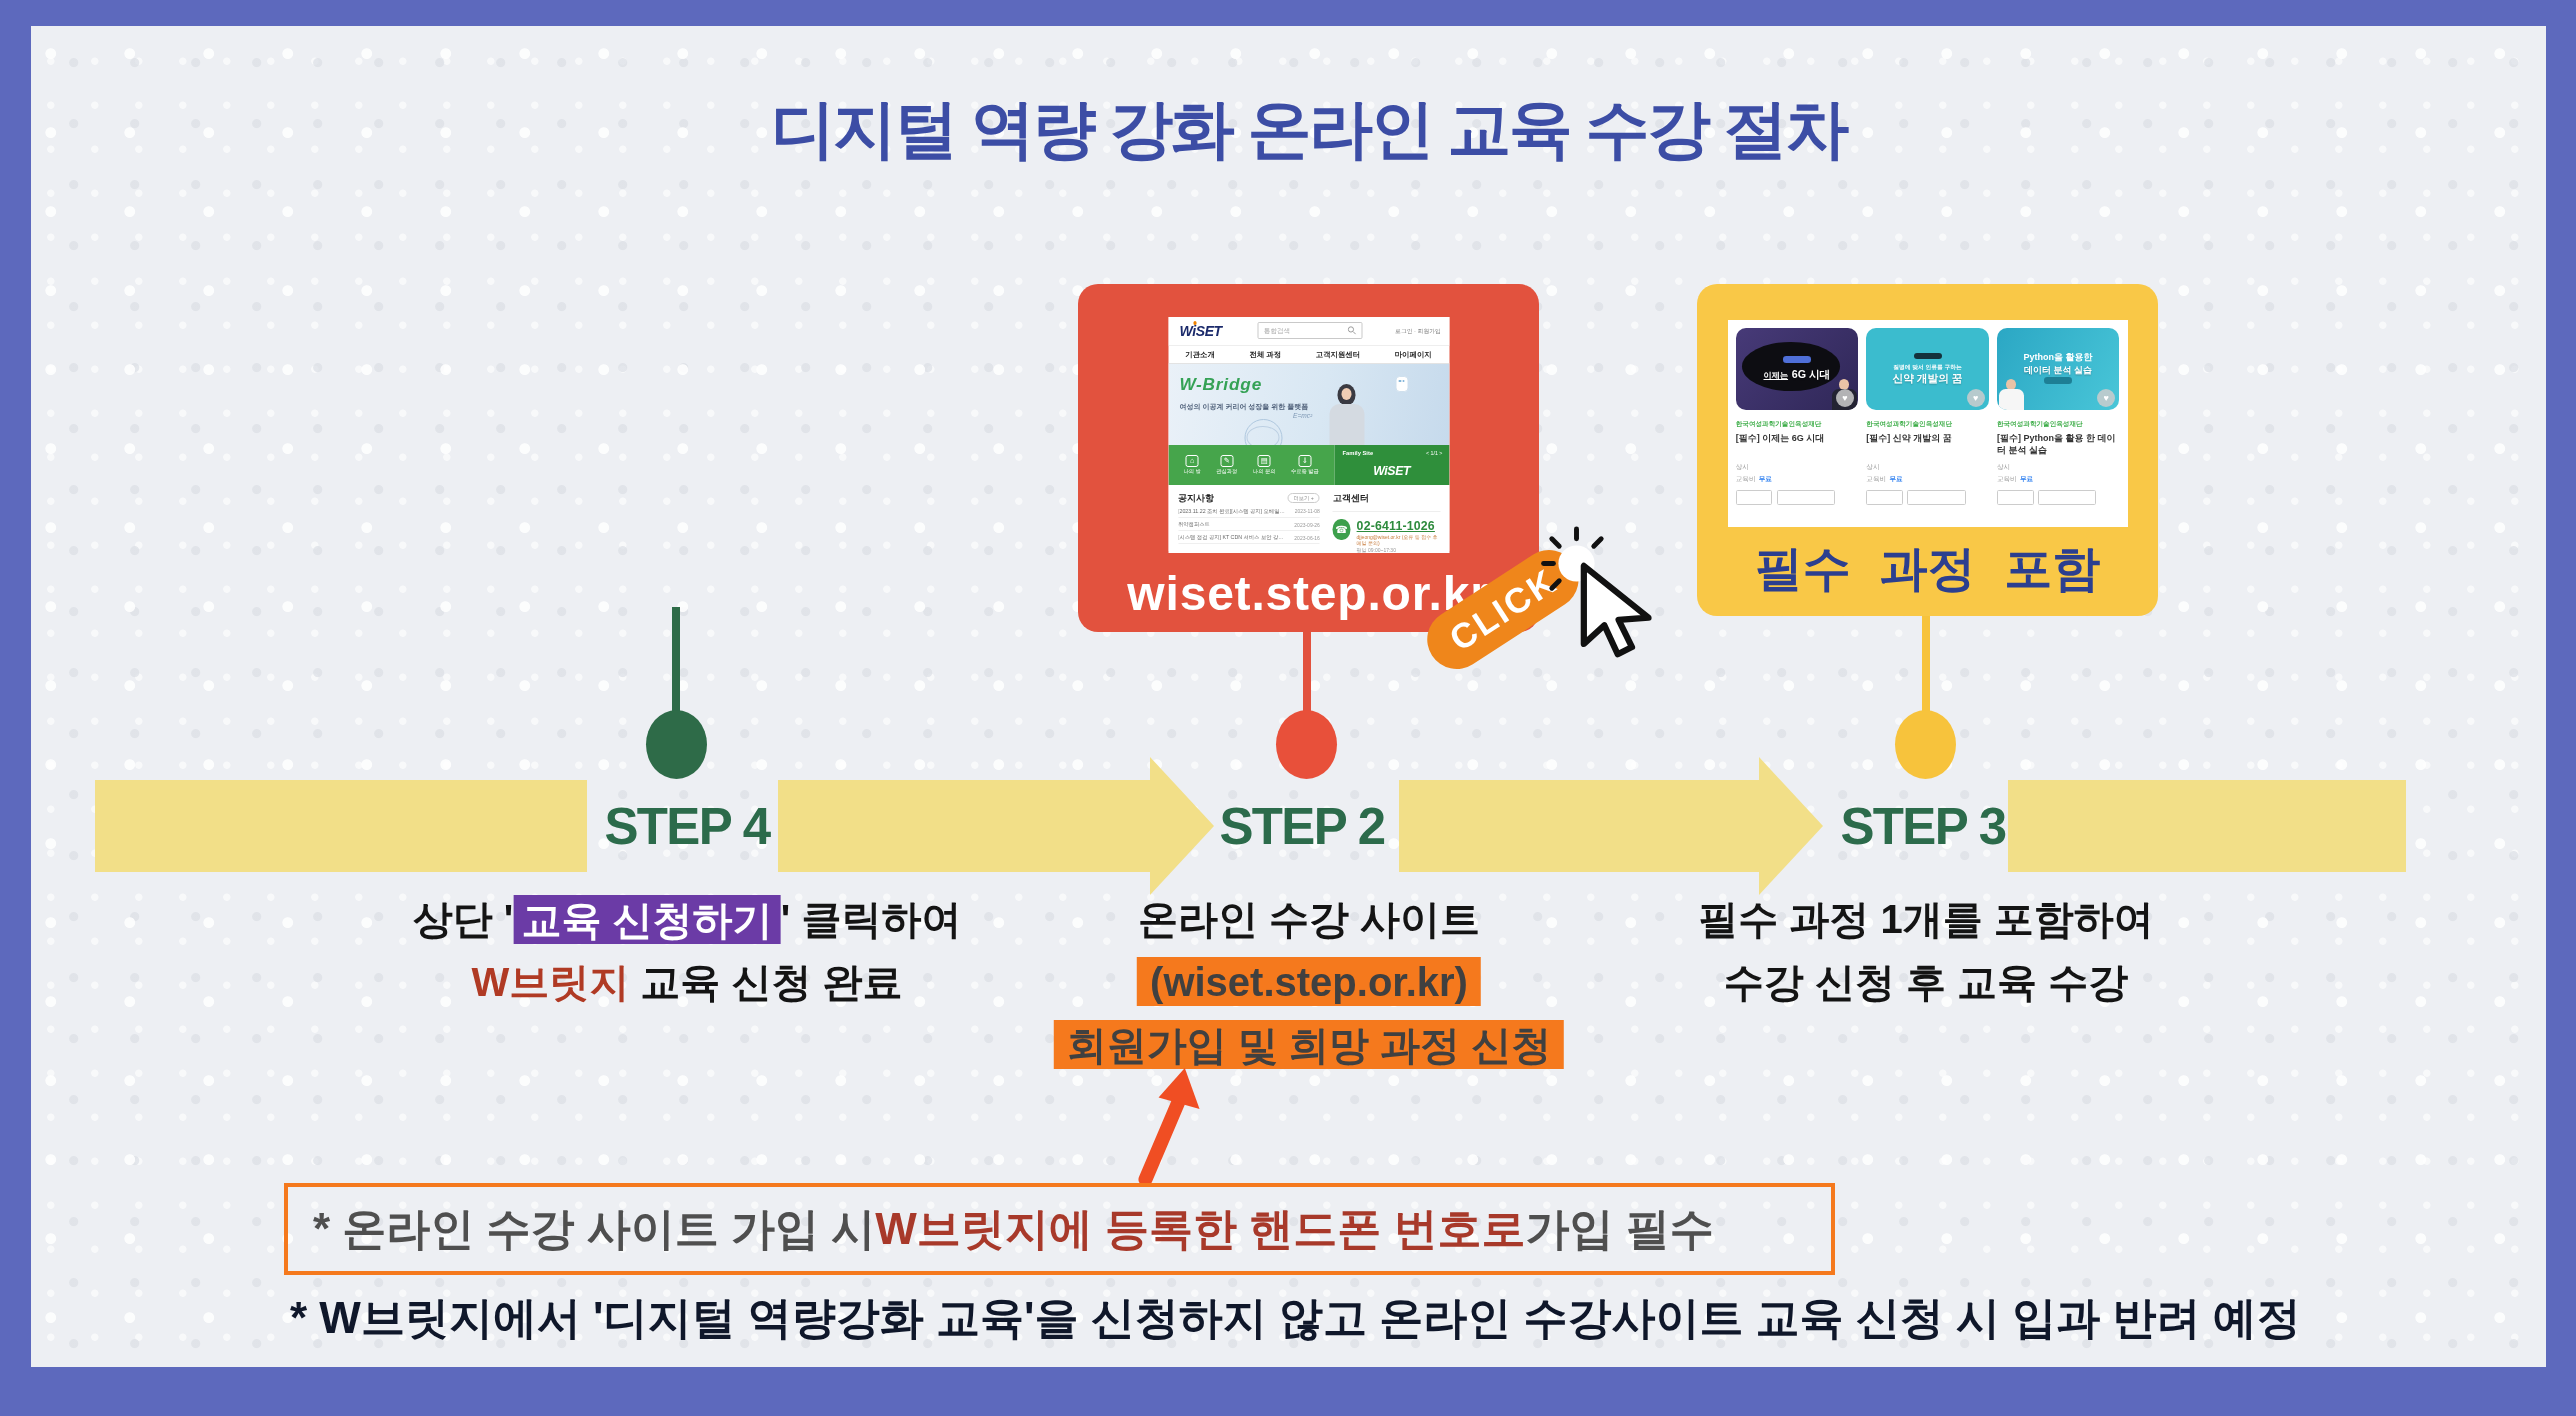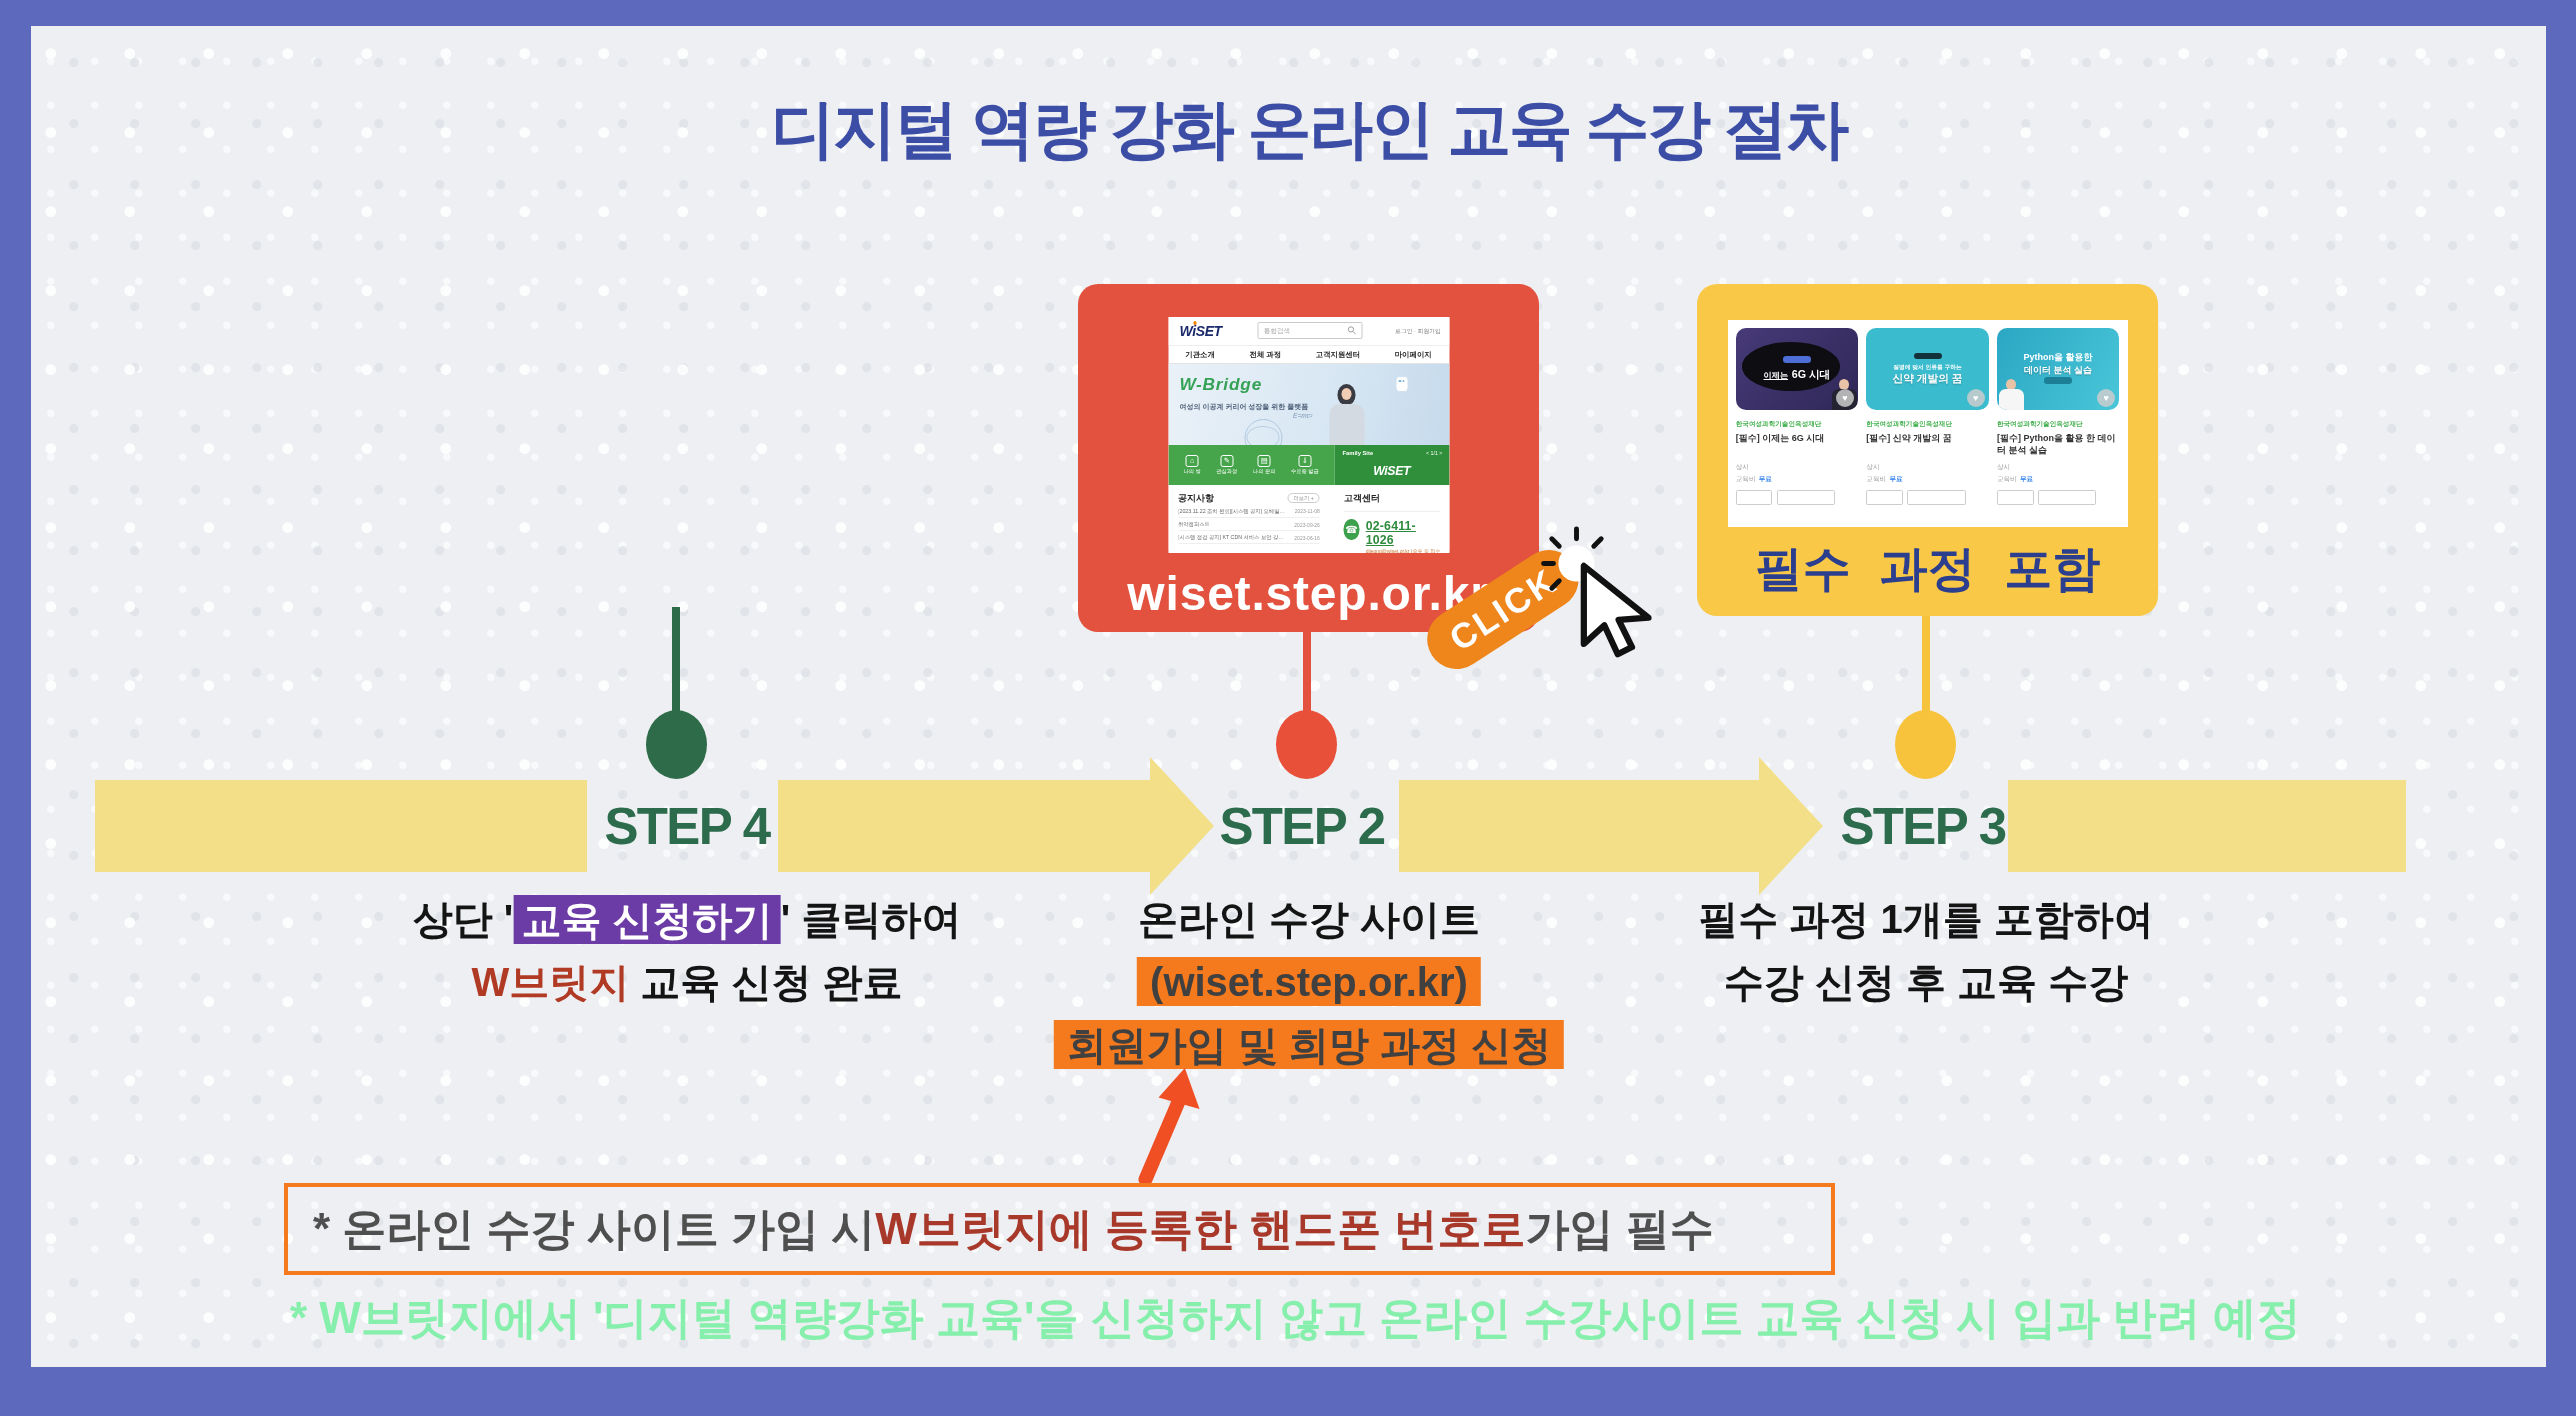--- a/index.html
+++ b/index.html
@@ -73,21 +73,21 @@
   .s-strip .left { flex:1.45; background:#46a54b; display:flex; justify-content:space-evenly; align-items:center; }
   .qm { display:flex; flex-direction:column; align-items:center; color:#fff; }
   .qm .ic { width:13px; height:12.3px; border:1px solid #fff; border-radius:2.5px;
     font-size:7.4px; line-height:10.7px; text-align:center; }
   .qm .lb { font-size:5.3px; margin-top:1.6px; }
   .s-strip .right { flex:1; position:relative; background:#2f8f3b; color:#fff; }
   .fam-label { position:absolute; left:8.2px; top:5px; font-size:5.8px; font-weight:700; }
   .fam-pager { position:absolute; right:6.6px; top:5px; font-size:5.3px; }
   .fam-logo { position:absolute; left:0; right:0; bottom:6.6px; text-align:center;
     font-size:12.3px; font-weight:900; font-style:italic; letter-spacing:-0.4px; }
-  .s-content { display:flex; gap:24px; height:66px; background:#fff; padding:6.6px 8.2px 0 10px; }
+  .s-content { display:flex; gap:13px; height:66px; background:#fff; padding:6.6px 8.2px 0 10px; }
   .notice-col { width:54%; }
   .notice-head { display:flex; justify-content:space-between; align-items:center; }
   .notice-title { font-size:9px; font-weight:800; color:#222; }
   .more-btn { font-size:5.3px; color:#888; border:0.8px solid #ccc; border-radius:6.6px; padding:0.8px 5px; }
   .notice-row { display:flex; justify-content:space-between; align-items:center;
     border-bottom:0.8px solid #efefef; height:11.5px; margin-top:1.6px; }
   .notice-row .t { font-size:5.3px; color:#666; white-space:nowrap; overflow:hidden;
     text-overflow:ellipsis; max-width:107px; }
   .notice-row .d { font-size:5px; color:#999; }
   .cs-col { flex:1; }
@@ -166,21 +166,21 @@
   .burst { position:absolute; left:109px; top:-3.3px; }
   .cursor { position:absolute; left:138px; top:30px; }
 
   
   .note-arrow { position:absolute; left:1119px; top:1063px; }
   .note1 { position:absolute; left:284px; top:1183px; width:1551px; height:92px;
     border:4.1px solid #f5791d; display:flex; align-items:center; padding-left:25px;
     font-size:44px; font-weight:600; color:#4f4f4f; white-space:nowrap; }
   .note1 .red-strong { color:#a8392a; font-weight:700; }
   .note2 { position:absolute; left:290px; top:1289px; font-size:44px; font-weight:600;
-    color:#86efac; white-space:nowrap; }
+    color:#0f172a; white-space:nowrap; }
 
   .wlogo-text { font-size:54px; font-weight:800; fill:#7b57c6; }
 </style>
 </head>
 <body>
 
 <div class="canvas">
   <div class="paper"></div>
 
   <div class="title">디지털 역량 강화 온라인 교육 수강 절차</div>

